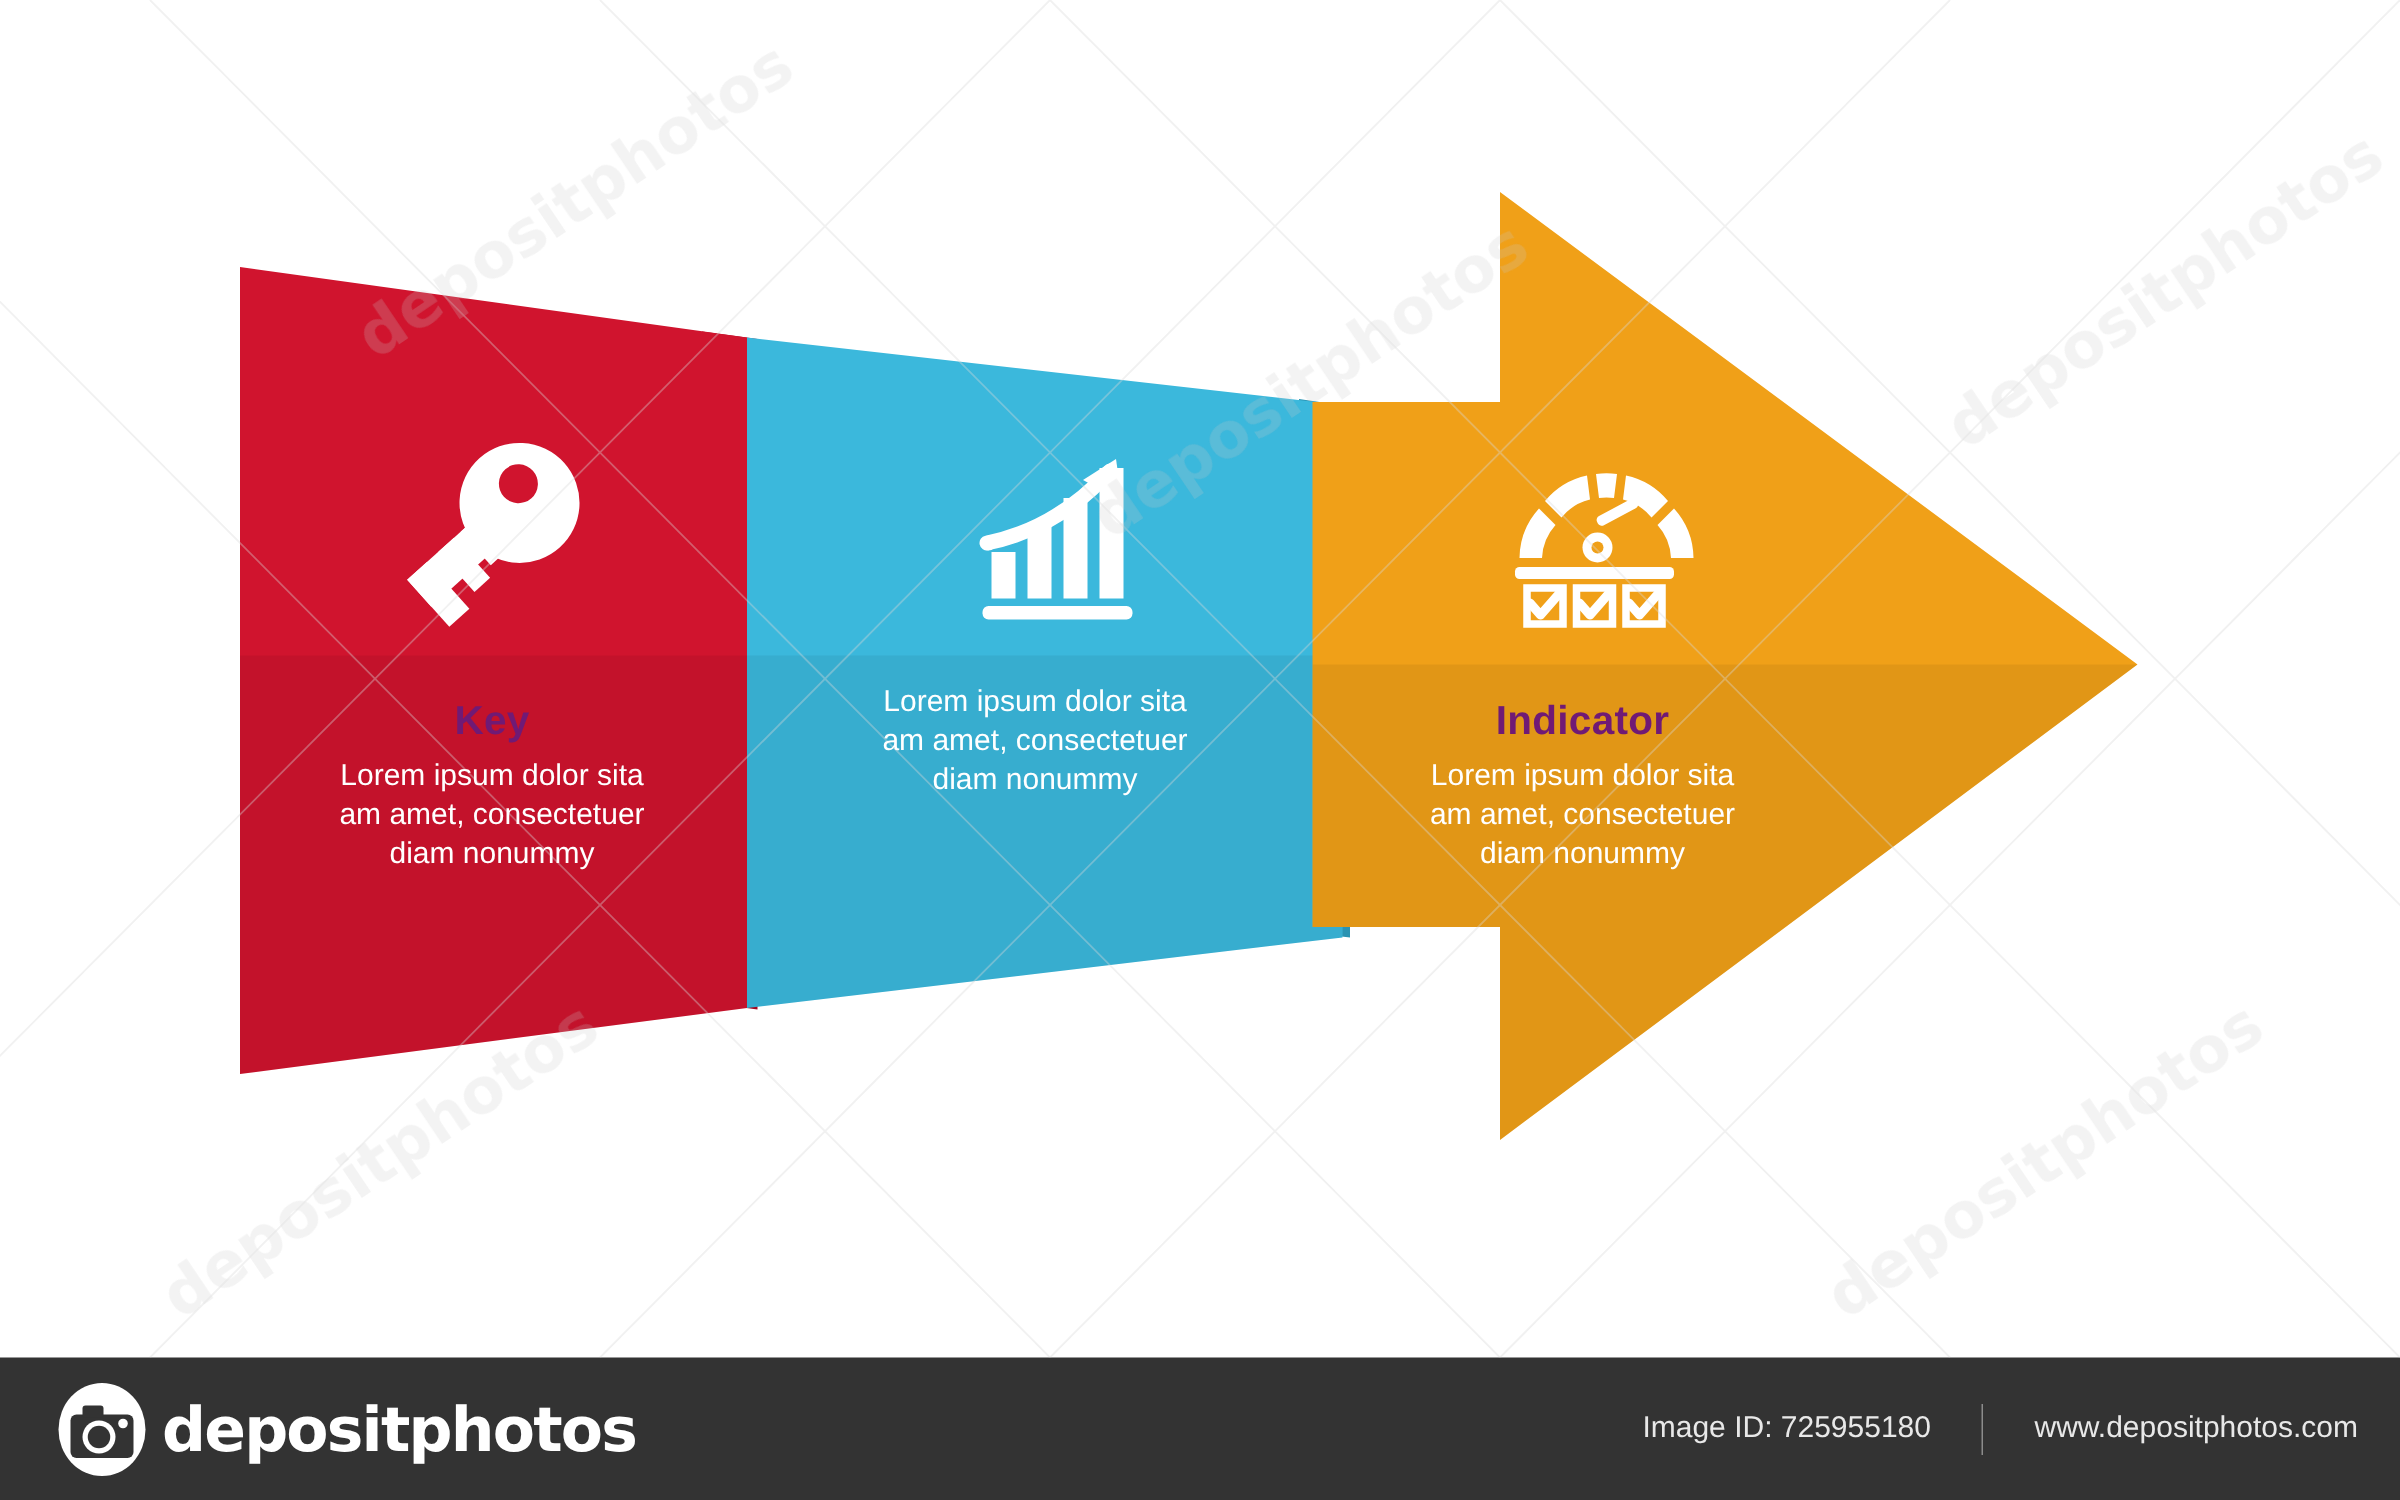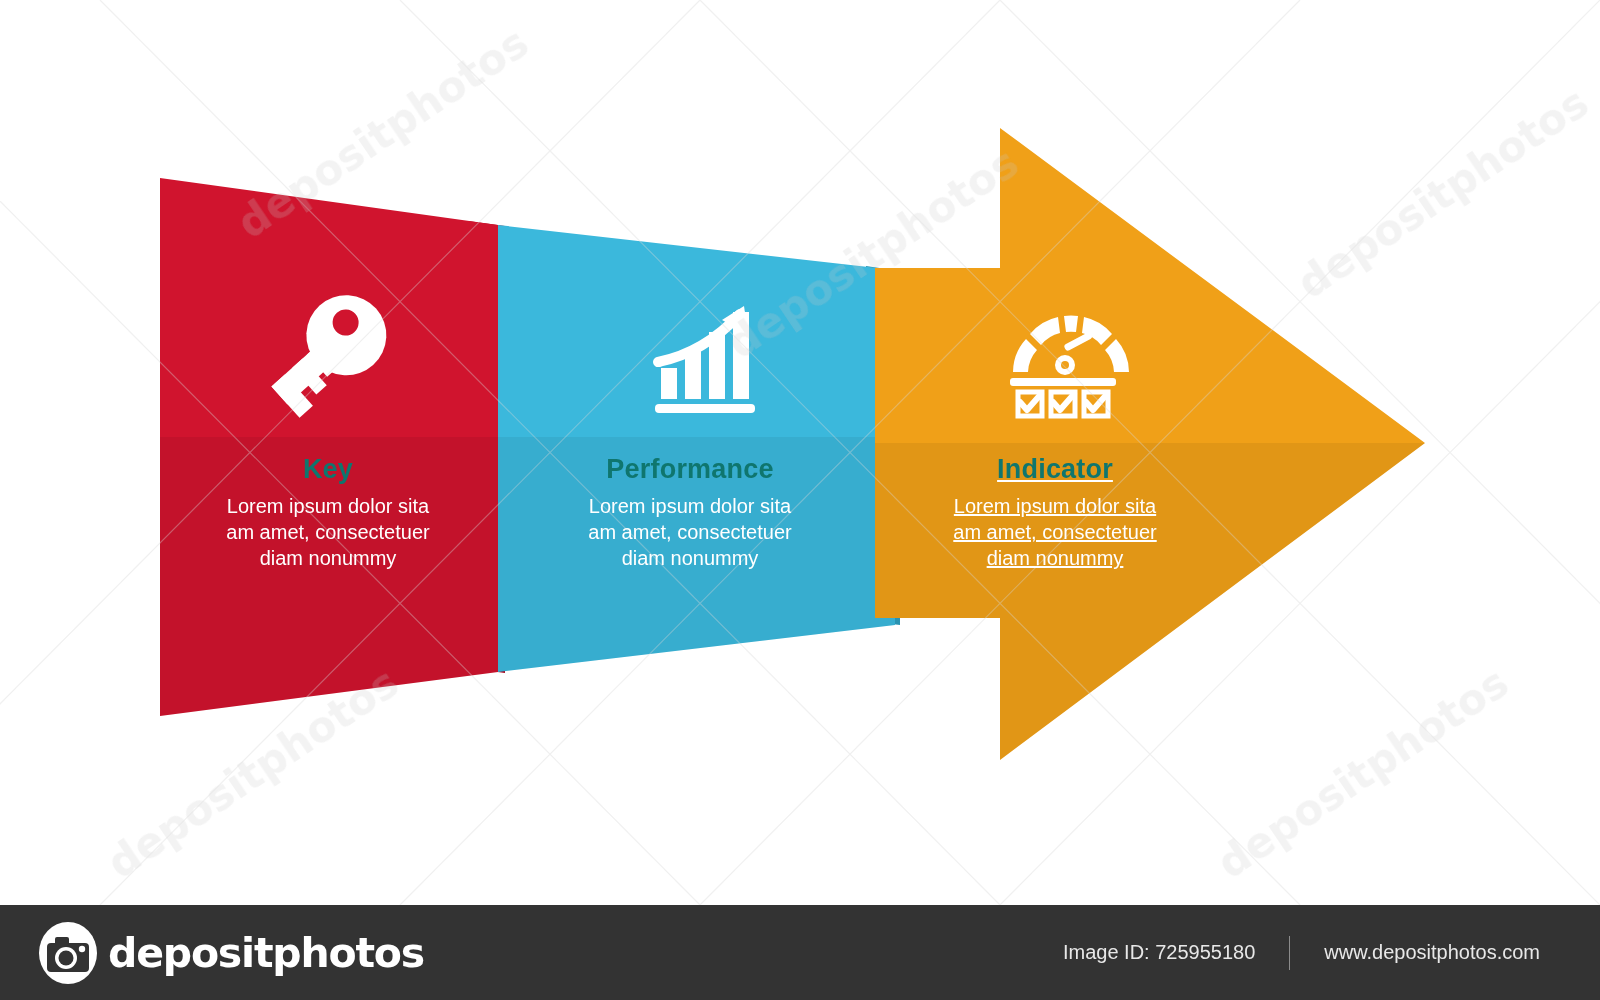--- a/index.html
+++ b/index.html
@@ -37,36 +37,36 @@
   .segment-text {
     position: absolute;
     text-align: center;
     color: #ffffff;
     pointer-events: none;
   }
   .segment-title {
     font-size: 27px;
     font-weight: bold;
     letter-spacing: 0.2px;
-    margin: 0 0 10px 0;
+    margin: 11px 0 10px 0;
     line-height: 1.05;
-    color: #0f766e;
+    color: #701a75;
   }
   .segment-desc {
     font-size: 20px;
     font-weight: 400;
     line-height: 1.30;
     margin: 0;
     color: #ffffff;
     white-space: pre-line;
   }
 
   #text-key        { left: 178px;  top: 455px; width: 300px; }
   #text-performance{ left: 530px;  top: 455px; width: 320px; }
-  #text-indicator  { left: 905px;  top: 455px; width: 300px; text-decoration: underline; }
+  #text-indicator  { left: 905px;  top: 455px; width: 300px; }
 
   
   #footer-bar {
     position: absolute;
     left: 0;
     top: 905px;
     width: 1600px;
     height: 95px;
     background: #333333;
     display: flex;
@@ -80,21 +80,21 @@
   #footer-brand-wordmark {
     font-size: 41px;
     font-weight: bold;
     color: #ffffff;
     letter-spacing: -1.2px;
     margin-left: 10px;
     font-family: "DejaVu Sans", sans-serif;
   }
   #footer-right {
     margin-left: auto;
-    margin-right: 60px;
+    margin-right: 28px;
     display: flex;
     align-items: center;
     color: #e8e8e8;
     font-size: 20px;
     font-family: "Liberation Sans", sans-serif;
   }
   #footer-divider {
     width: 1px;
     height: 34px;
     background: #8c8c8c;
@@ -229,21 +229,20 @@
   </svg>
 
   <div class="segment-text" id="text-key">
     <div class="segment-title">Key</div>
     <div class="segment-desc">Lorem ipsum dolor sita
 am amet, consectetuer
 diam nonummy</div>
   </div>
 
   <div class="segment-text" id="text-performance">
-    <div class="segment-title">Performance</div>
     <div class="segment-desc">Lorem ipsum dolor sita
 am amet, consectetuer
 diam nonummy</div>
   </div>
 
   <div class="segment-text" id="text-indicator">
     <div class="segment-title">Indicator</div>
     <div class="segment-desc">Lorem ipsum dolor sita
 am amet, consectetuer
 diam nonummy</div>

